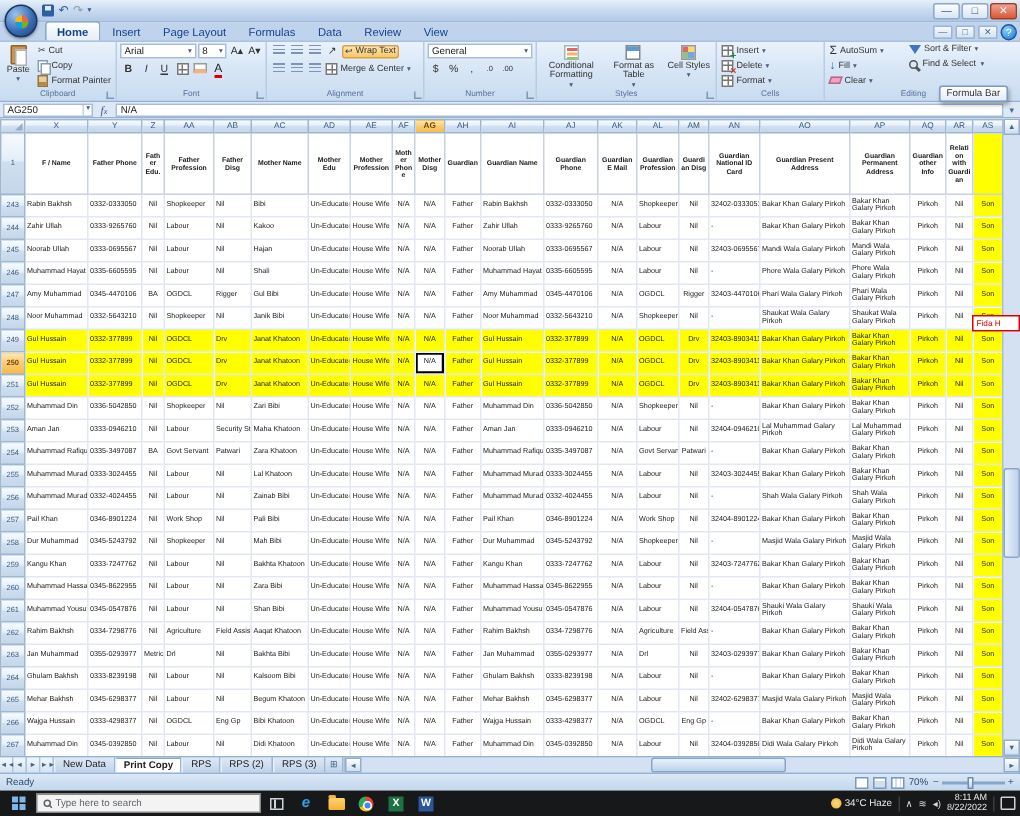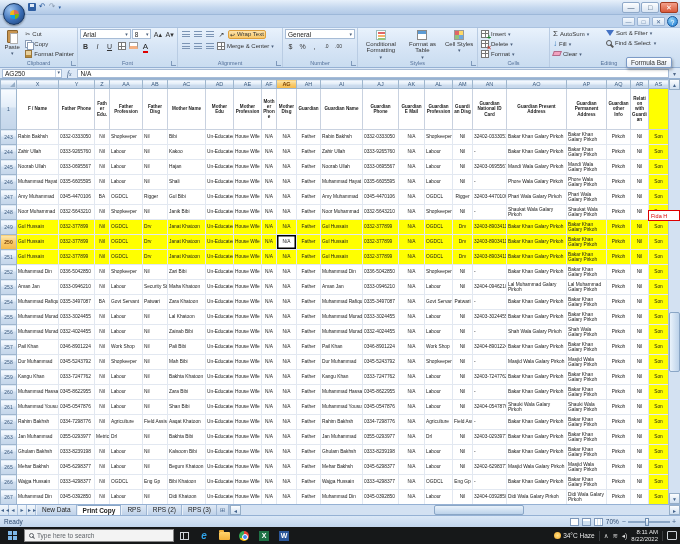--- a/index.html
+++ b/index.html
@@ -176,20 +176,29 @@
     </div>
     <div class="winbtns">
       <span class="wb">—</span>
       <span class="wb">□</span>
       <span class="wb close">✕</span>
     </div>
   </div>
 
   <div class="tabrow">
     <span class="orb"></span>
+    <span id="rtabs" style="display:flex;align-items:flex-end;">
+        <span class="rtab active">Home</span>
+        <span class="rtab">Insert</span>
+        <span class="rtab">Page Layout</span>
+        <span class="rtab">Formulas</span>
+        <span class="rtab">Data</span>
+        <span class="rtab">Review</span>
+        <span class="rtab">View</span>
+      </span>
     <div class="tabrow-right">
       <span class="wbk">—</span>
       <span class="wbk">□</span>
       <span class="wbk">✕</span>
       <span class="help-btn">?</span>
     </div>
   </div>
 
   <div class="ribbon">
 

